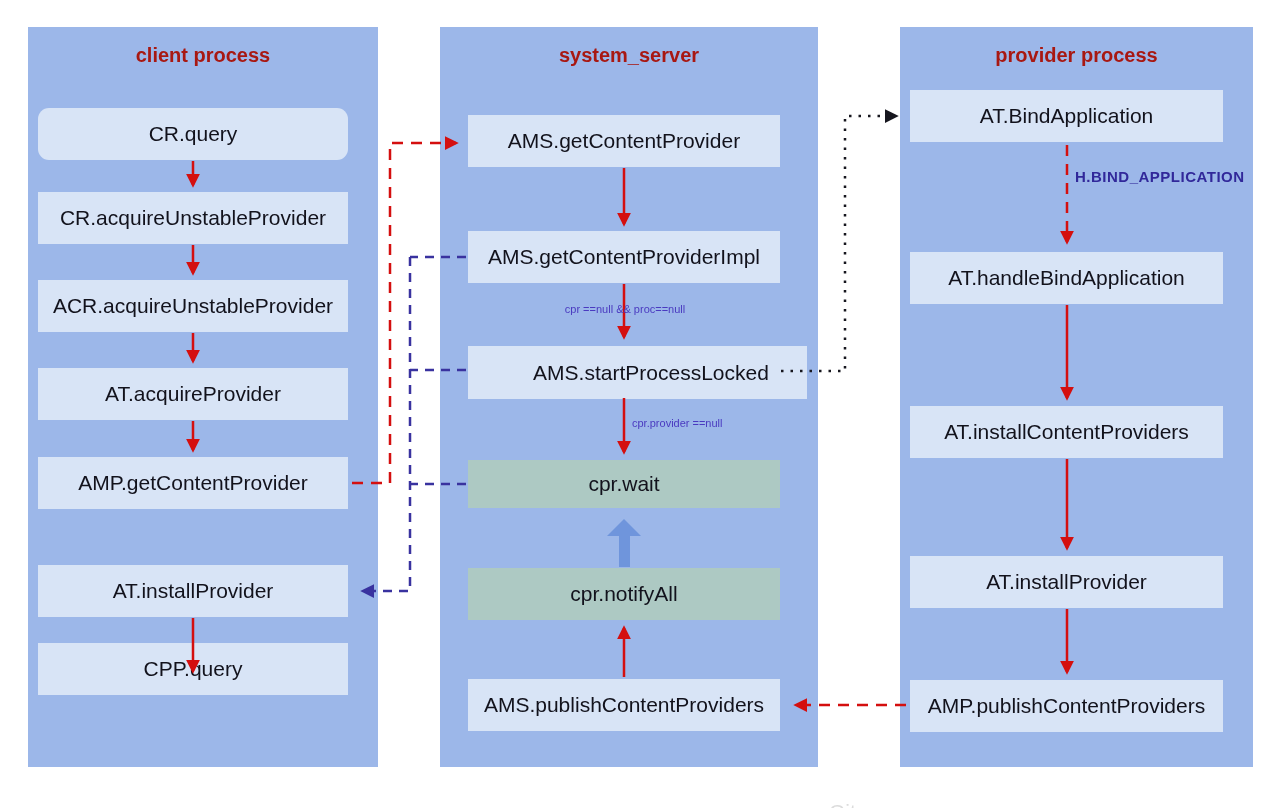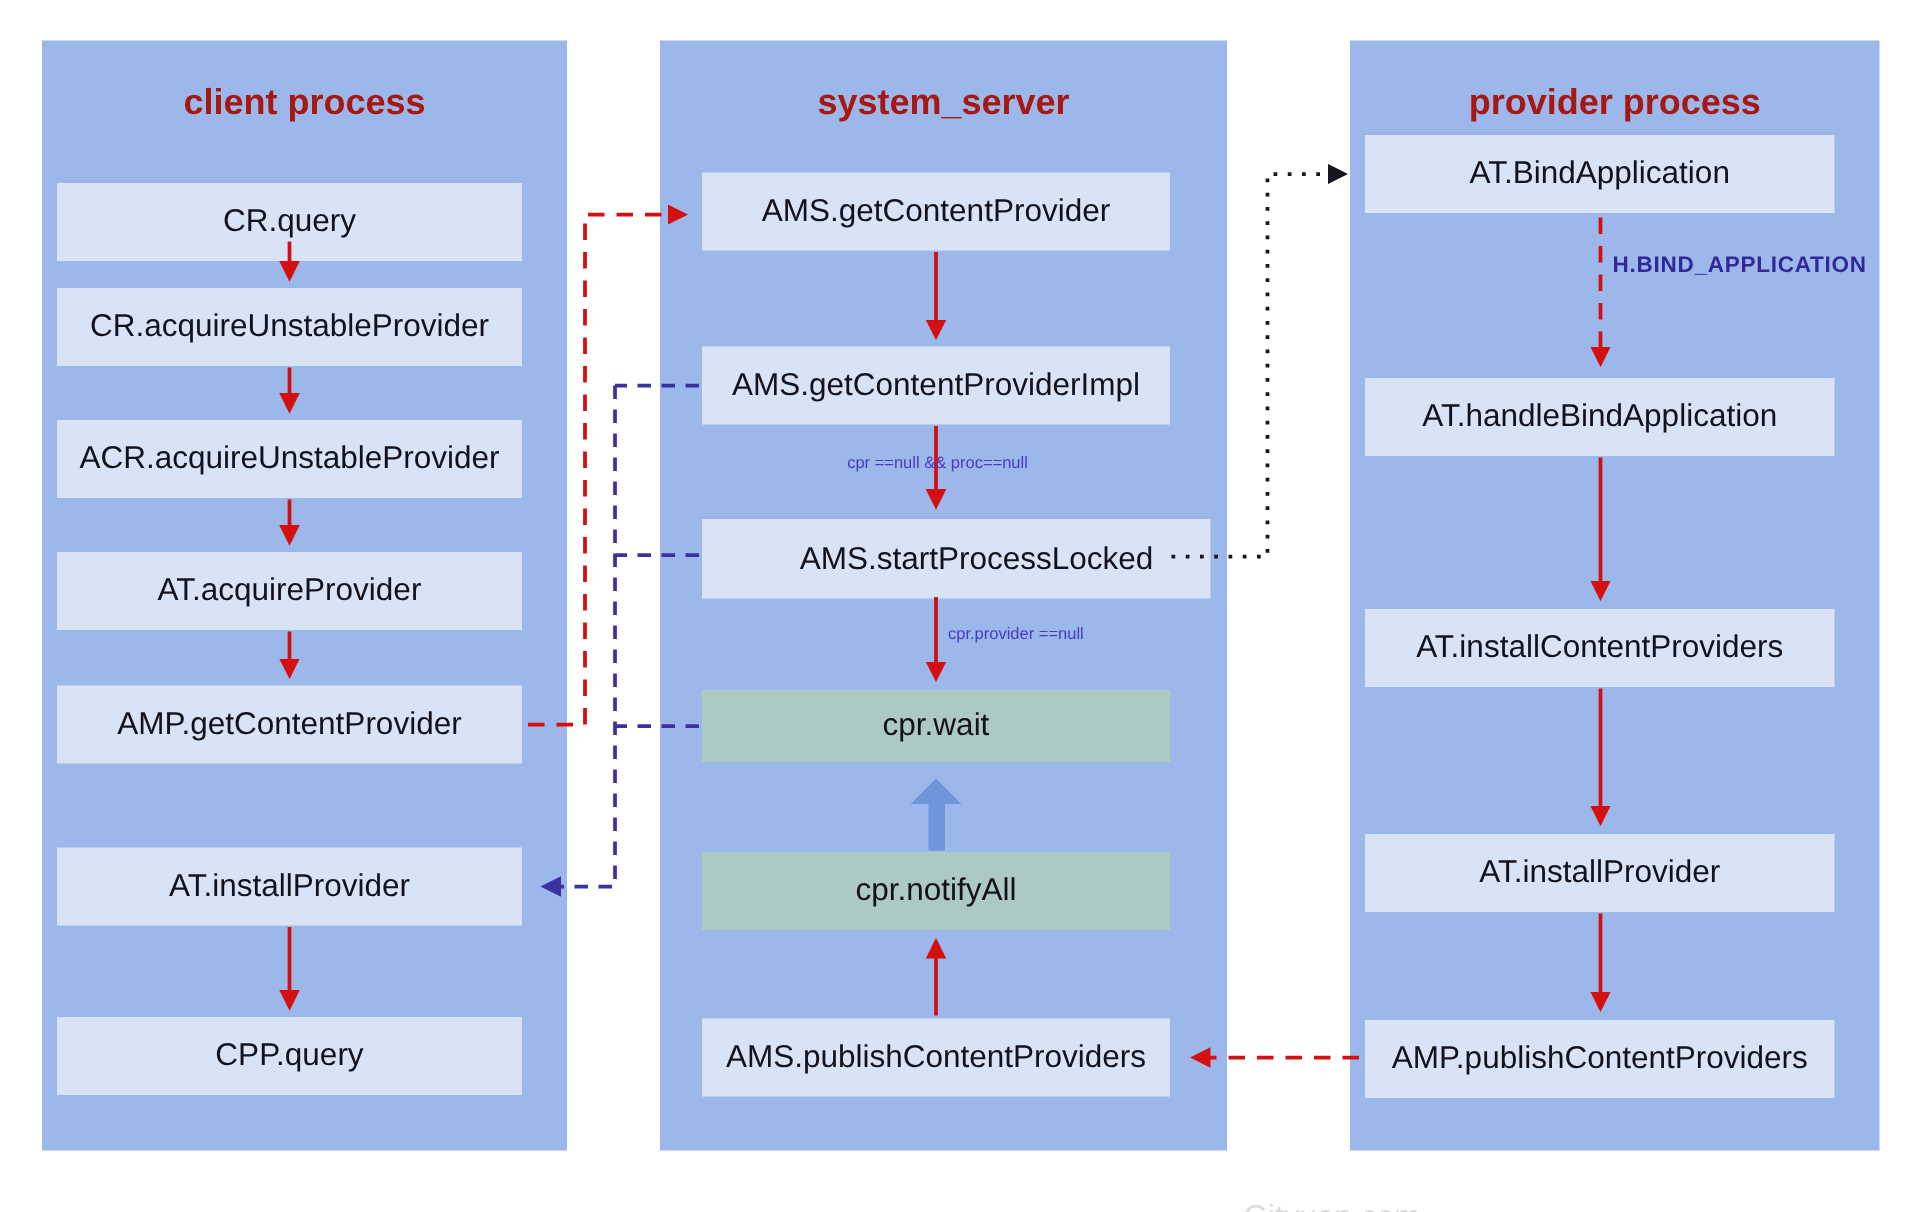--- a/index.html
+++ b/index.html
@@ -3,21 +3,21 @@
 <meta charset="utf-8">
 <style>
   html,body{margin:0;padding:0;background:#ffffff;}
   #stage{
     position:relative;width:1286px;height:808px;background:#ffffff;overflow:hidden;
     font-family:"Liberation Sans", sans-serif;
   }
   .panel{position:absolute;top:27px;height:740px;background:#9cb7e9;}
   .panel-title{
     position:absolute;top:14px;left:0;width:100%;text-align:center;
-    font-size:24px;font-weight:bold;color:#a81812;line-height:28px;margin-top:14px;
+    font-size:20px;font-weight:bold;color:#a81812;line-height:28px;
   }
   .node{
     position:absolute;background:#d8e4f6;display:flex;align-items:center;justify-content:center;
     font-size:21px;color:#12121c;height:52px;white-space:nowrap;
   }
   .node.green{background:#adc9c3;}
   .col-client .node{left:10px;width:310px;}
   .col-server .node{left:28px;width:312px;}
   .col-provider .node{left:10px;width:313px;}
   #arrows{position:absolute;left:0;top:0;pointer-events:none;}
@@ -31,27 +31,27 @@
     position:absolute;left:829px;top:800px;font-size:21px;color:#dcdcdc;white-space:nowrap;
   }
 </style>
 </head>
 <body>
 
 <div id="stage">
 
   <div class="panel col-client" style="left:28px;width:350px;">
     <div class="panel-title">client process</div>
-    <div class="node" style="top:95px;">CR.query</div>
+    <div class="node" style="top:81px;border-radius:11px;">CR.query</div>
     <div class="node" style="top:165px;">CR.acquireUnstableProvider</div>
     <div class="node" style="top:253px;">ACR.acquireUnstableProvider</div>
     <div class="node" style="top:341px;">AT.acquireProvider</div>
     <div class="node" style="top:430px;">AMP.getContentProvider</div>
     <div class="node" style="top:538px;">AT.installProvider</div>
-    <div class="node" style="top:651px;">CPP.query</div>
+    <div class="node" style="top:616px;">CPP.query</div>
   </div>
 
   <div class="panel col-server" style="left:440px;width:378px;">
     <div class="panel-title">system_server</div>
     <div class="node" style="top:88px;">AMS.getContentProvider</div>
     <div class="node" style="top:204px;">AMS.getContentProviderImpl</div>
     <div class="node" style="top:319px;height:53px;padding-left:27px;">AMS.startProcessLocked</div>
     <div class="node green" style="top:433px;height:48px;">cpr.wait</div>
     <div class="node green" style="top:541px;">cpr.notifyAll</div>
     <div class="node" style="top:652px;">AMS.publishContentProviders</div>

